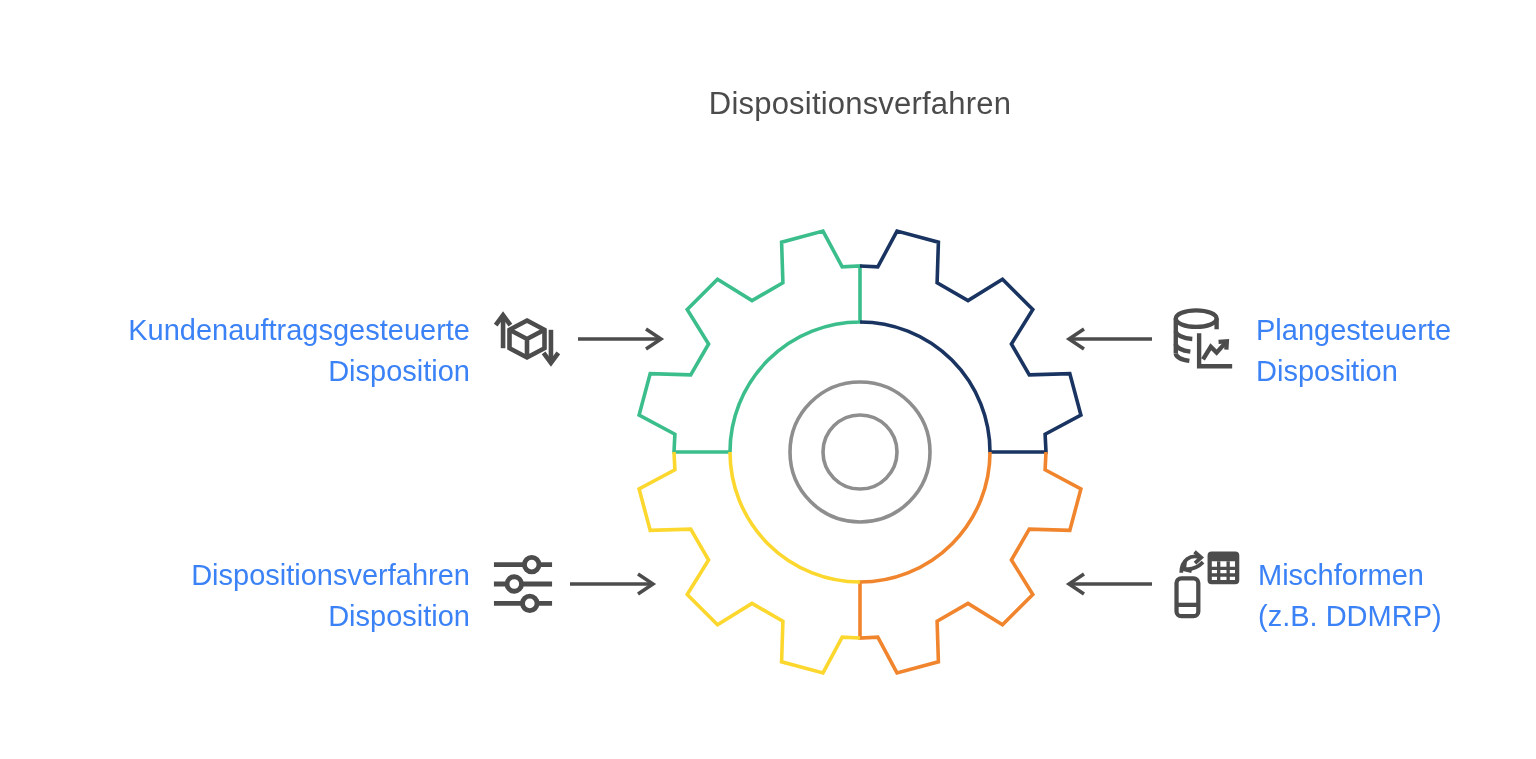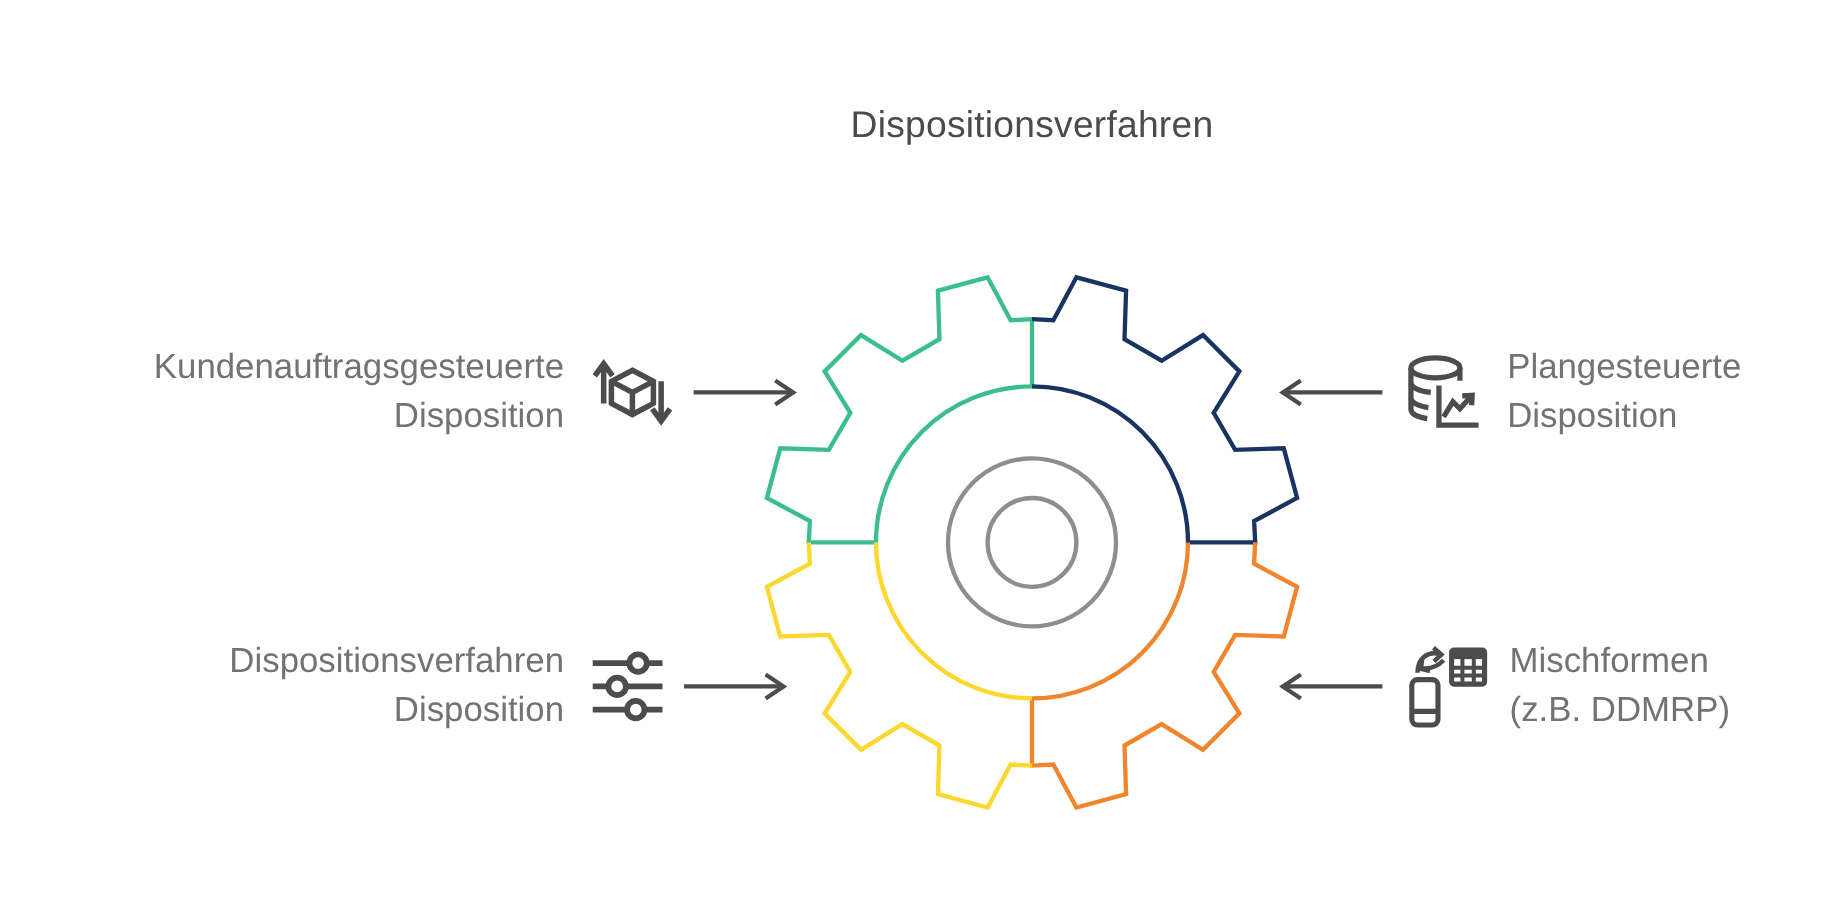--- a/index.html
+++ b/index.html
@@ -6,21 +6,21 @@
   .canvas {
     position:relative; width:1536px; height:759px; background:#ffffff;
     font-family:"Liberation Sans", sans-serif; overflow:hidden;
   }
   .title {
     position:absolute; left:560px; top:86px; width:600px;
     text-align:center; font-size:31px; color:#4b4b4b; letter-spacing:0.2px;
   }
   #gear-svg { position:absolute; left:0; top:0; }
   .group { position:absolute; display:flex; align-items:center; }
-  .label-text { font-size:29px; line-height:41px; color:#737373; }
+  .label-text { font-size:29px; line-height:41px; color:#3b82f6;margin-top:24px; }
   .label-text.right { width:415px; text-align:right; }
   .label-text.left  { width:300px; text-align:left; }
   .icon-box { flex:0 0 auto; display:flex; align-items:center; justify-content:center; }
   .arrow-box { flex:0 0 auto; display:flex; align-items:center; }
   .ml14 { margin-left:14px; } .ml18 { margin-left:18px; } .ml22 { margin-left:22px; }
   svg { display:block; }
 </style>
 </head>
 <body>
 

